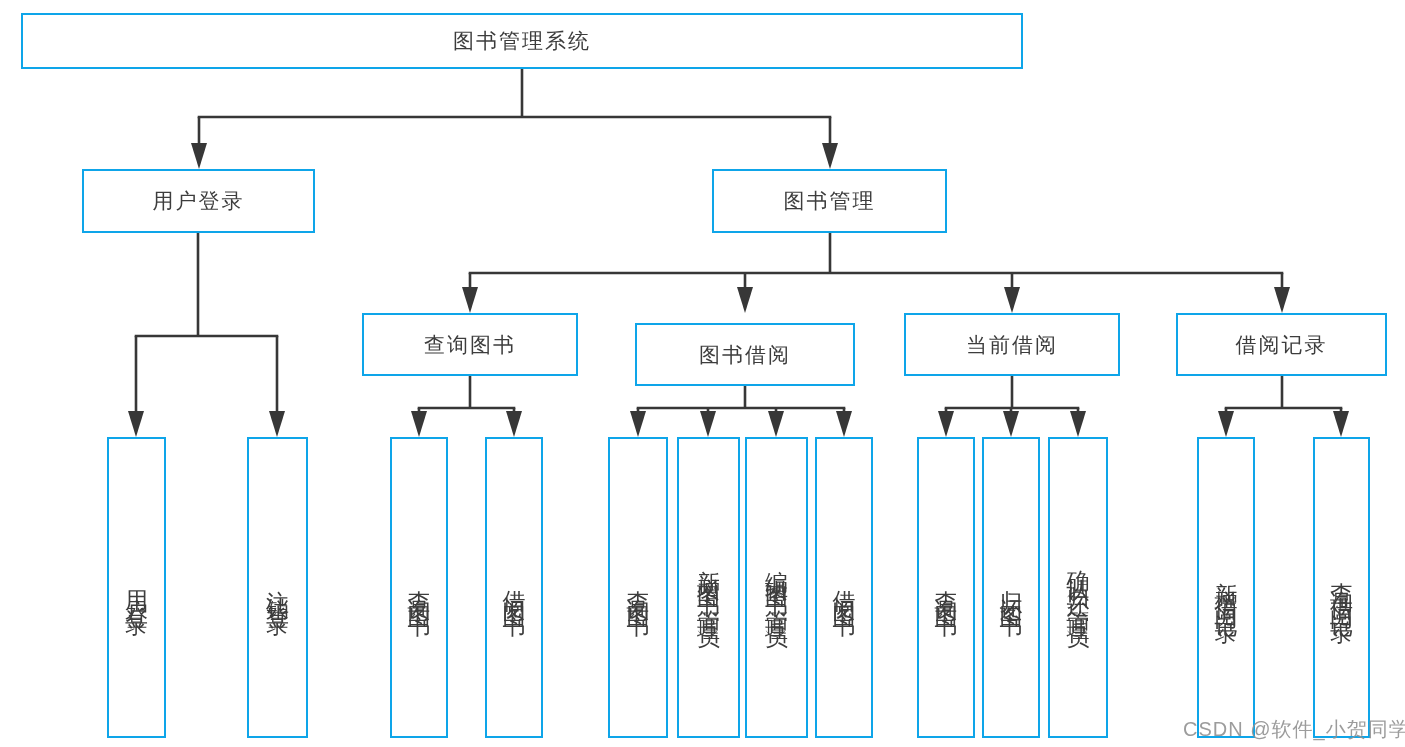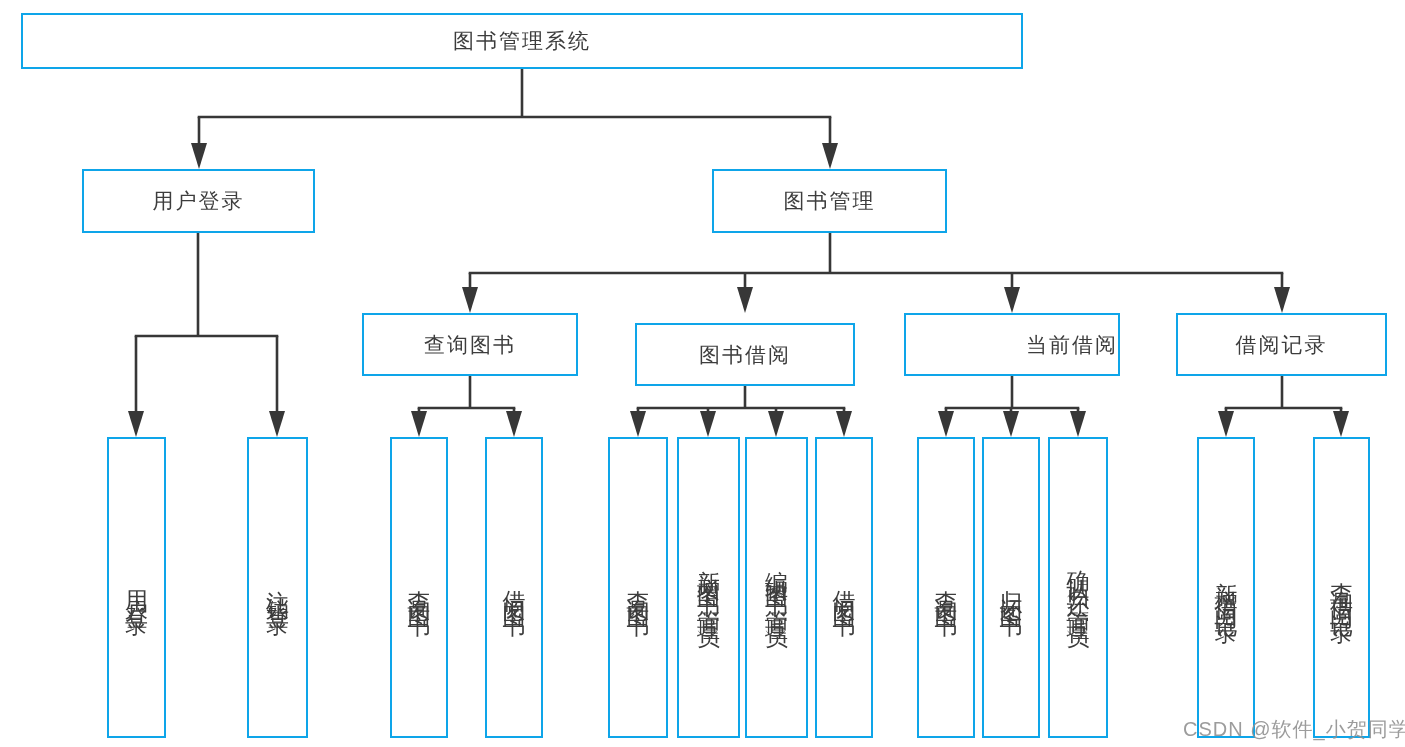--- a/index.html
+++ b/index.html
@@ -150,21 +150,21 @@
   <div class="node hnode" style="left:712px; top:169px; width:235px; height:64px;">
     <span>图书管理</span>
   </div>
 
   <div class="node hnode" style="left:362px; top:313px; width:216px; height:63px;">
     <span>查询图书</span>
   </div>
   <div class="node hnode" style="left:635px; top:323px; width:220px; height:63px;">
     <span>图书借阅</span>
   </div>
-  <div class="node hnode" style="left:904px; top:313px; width:216px; height:63px;justify-content:flex-end;">
+  <div class="node hnode" style="left:904px; top:313px; width:216px; height:63px;">
     <span>当前借阅</span>
   </div>
   <div class="node hnode" style="left:1176px; top:313px; width:211px; height:63px;">
     <span>借阅记录</span>
   </div>
 
   <div class="node vnode" style="left:107px; top:437px; width:59px; height:301px;">
     <span class="vlabel">用户登录</span>
   </div>
   <div class="node vnode" style="left:247px; top:437px; width:61px; height:301px;">

